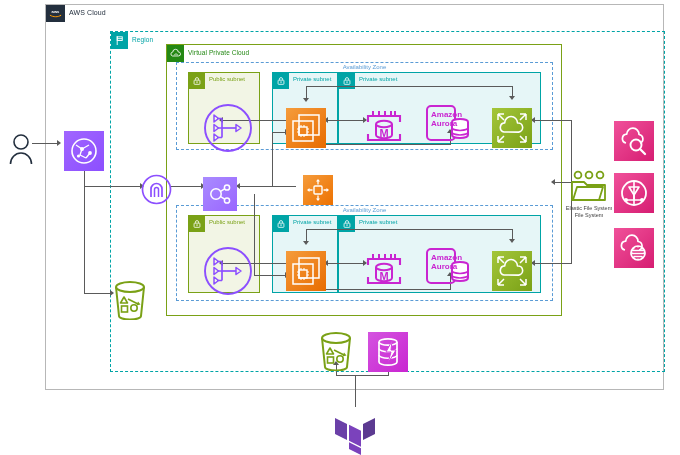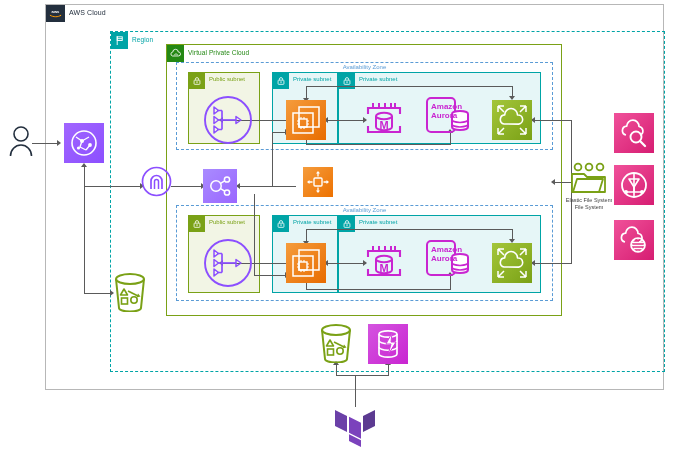--- a/index.html
+++ b/index.html
@@ -71,21 +71,21 @@
   .subnet.private > .sn-label { color:#00a4a6; }
 
   #sn-pub-1  { left:188px; top:72px;  width:72px;  height:72px; }
   #sn-priv-1 { left:272px; top:72px;  width:66px;  height:72px; }
   #sn-priv-2 { left:338px; top:72px;  width:203px; height:72px; }
   #sn-pub-2  { left:188px; top:215px; width:72px;  height:78px; }
   #sn-priv-3 { left:272px; top:215px; width:66px;  height:78px; }
   #sn-priv-4 { left:338px; top:215px; width:203px; height:78px; }
 
   
-  .icon { position:absolute; }
+  .icon { position:absolute;margin-top:8px; }
   .icon svg { display:block; }
   .icon-label {
     position:absolute; left:50%; transform:translateX(-50%);
     top:100%; margin-top:1px;
     font-size:5.5px; line-height:6.5px; color:#3f3f3f;
     text-align:center; white-space:nowrap;
   }
   .sq40 { width:40px; height:40px; }
   .sq34 { width:34px; height:34px; }
 

